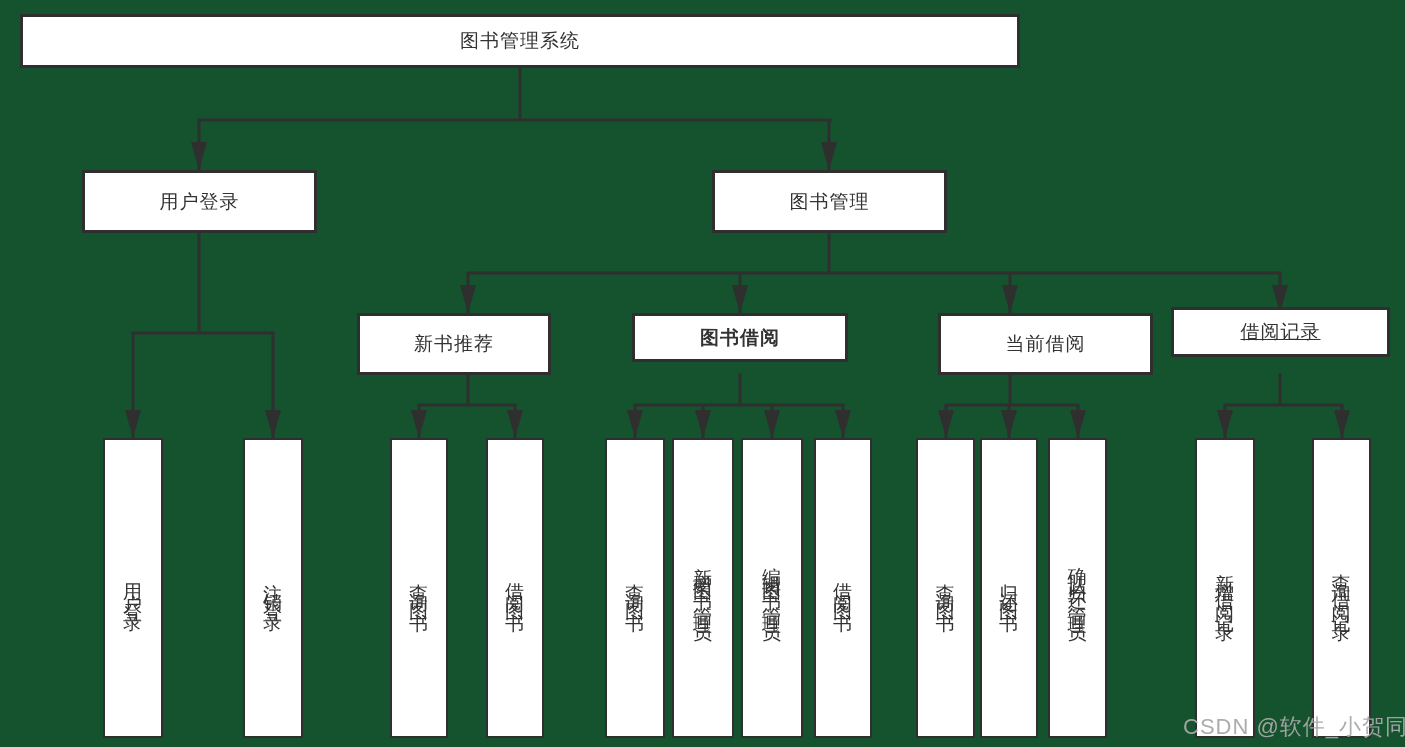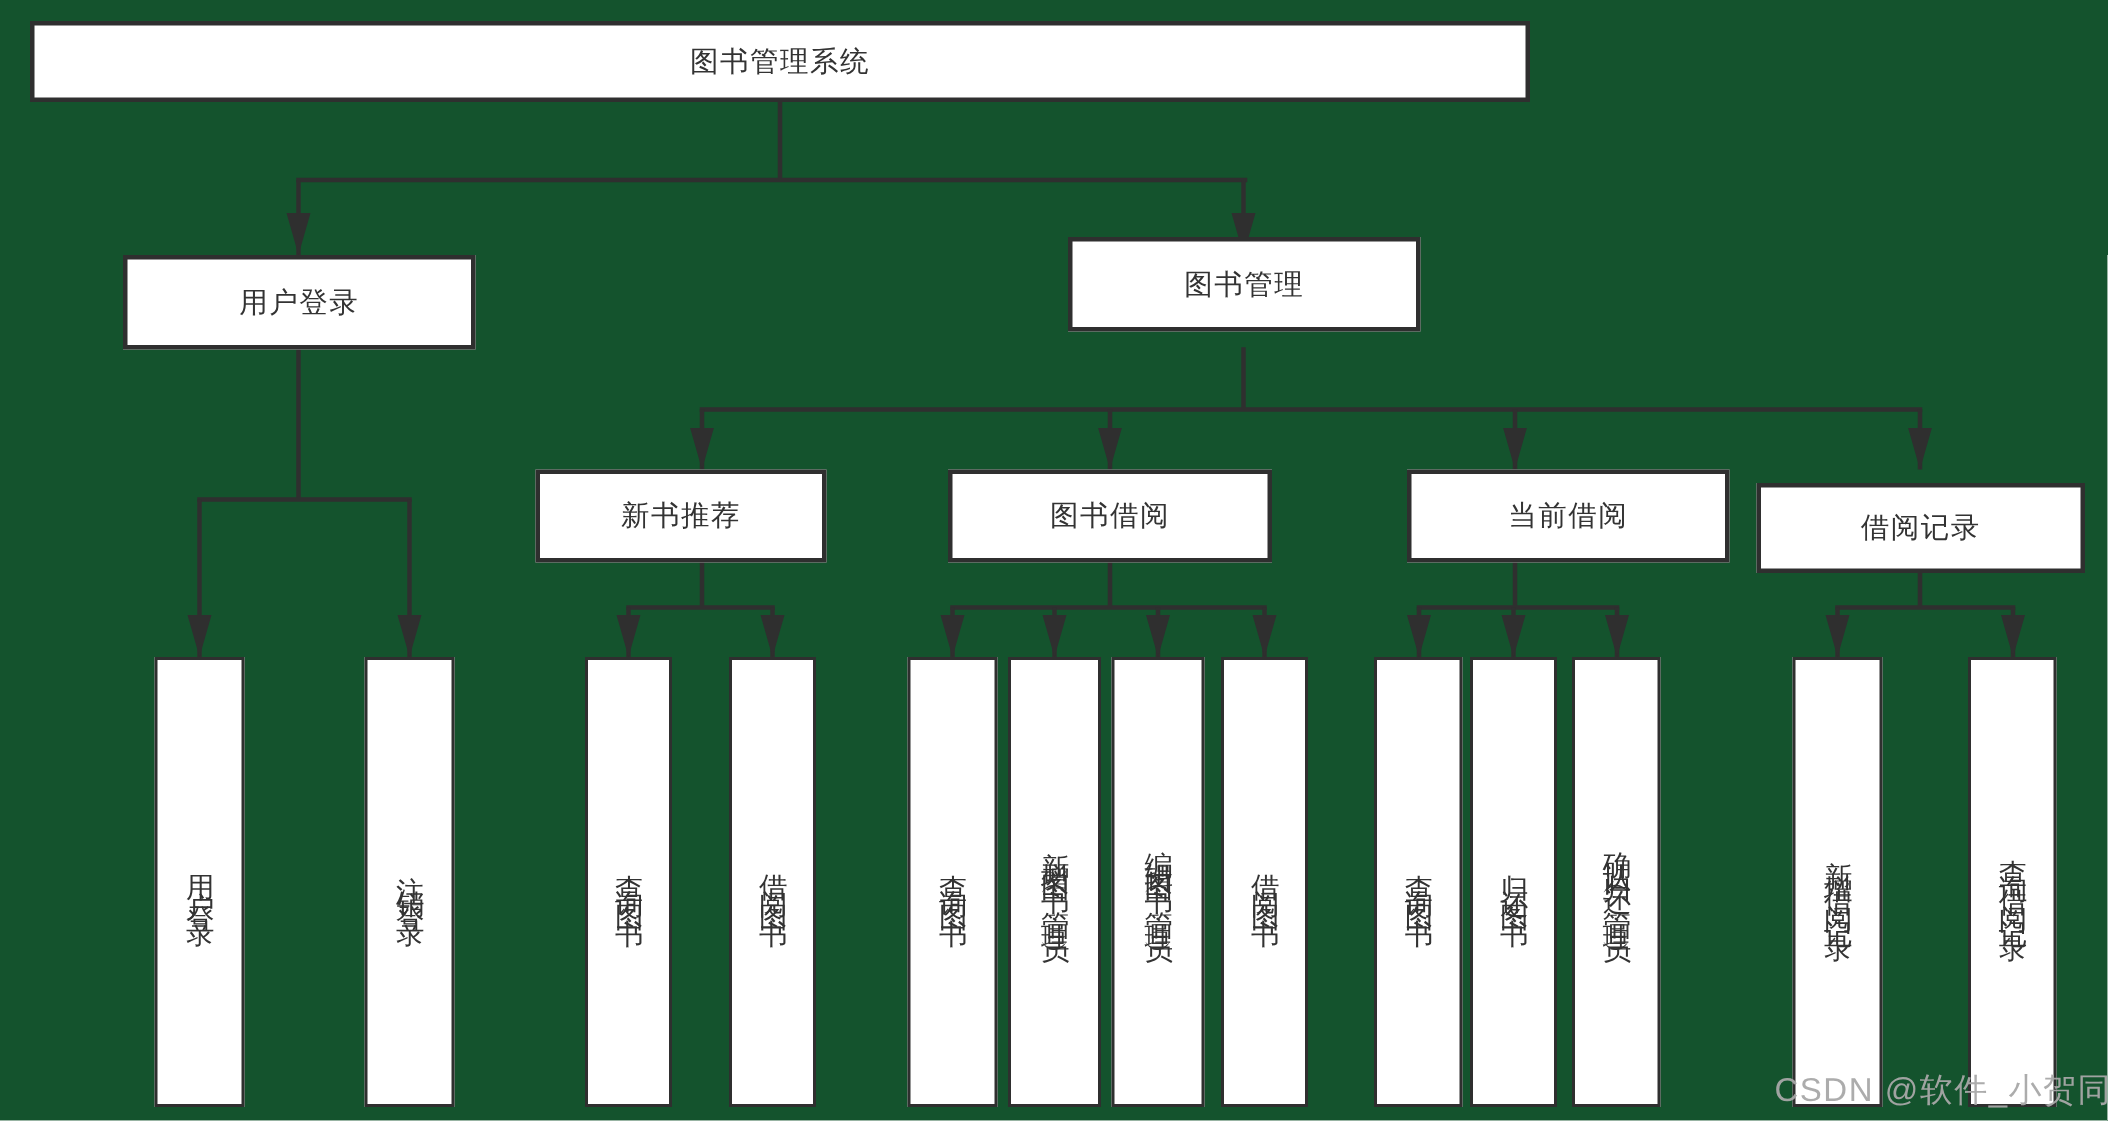--- a/index.html
+++ b/index.html
@@ -101,34 +101,34 @@
     <line x1="1342" y1="405" x2="1342" y2="438" stroke="#2f2f2f" stroke-width="3" marker-end="url(#arw)"></line>
   </svg>
 
   <div class="box" style="left:20px; top:14px; width:1000px; height:54px;">
     <span>图书管理系统</span>
   </div>
 
   <div class="box" style="left:82px; top:170px; width:235px; height:63px;">
     <span>用户登录</span>
   </div>
-  <div class="box" style="left:712px; top:158px; width:235px; height:63px;">
+  <div class="box" style="left:712px; top:170px; width:235px; height:63px;">
     <span>图书管理</span>
   </div>
 
   <div class="box" style="left:357px; top:313px; width:194px; height:62px;">
     <span>新书推荐</span>
   </div>
-  <div class="box" style="left:632px; top:313px; width:216px; height:62px;">
+  <div class="box" style="left:632px; top:313px; width:216px; height:49px;font-weight:bold;">
     <span>图书借阅</span>
   </div>
   <div class="box" style="left:938px; top:313px; width:215px; height:62px;">
     <span>当前借阅</span>
   </div>
-  <div class="box" style="left:1171px; top:322px; width:219px; height:60px;">
+  <div class="box" style="left:1171px; top:307px; width:219px; height:50px;text-decoration:underline;">
     <span>借阅记录</span>
   </div>
 
   <div class="box leaf" style="left:103px; top:438px; width:60px; height:300px;">
     <span class="vlabel">用户登录</span>
   </div>
   <div class="box leaf" style="left:243px; top:438px; width:60px; height:300px;">
     <span class="vlabel">注销登录</span>
   </div>
 

